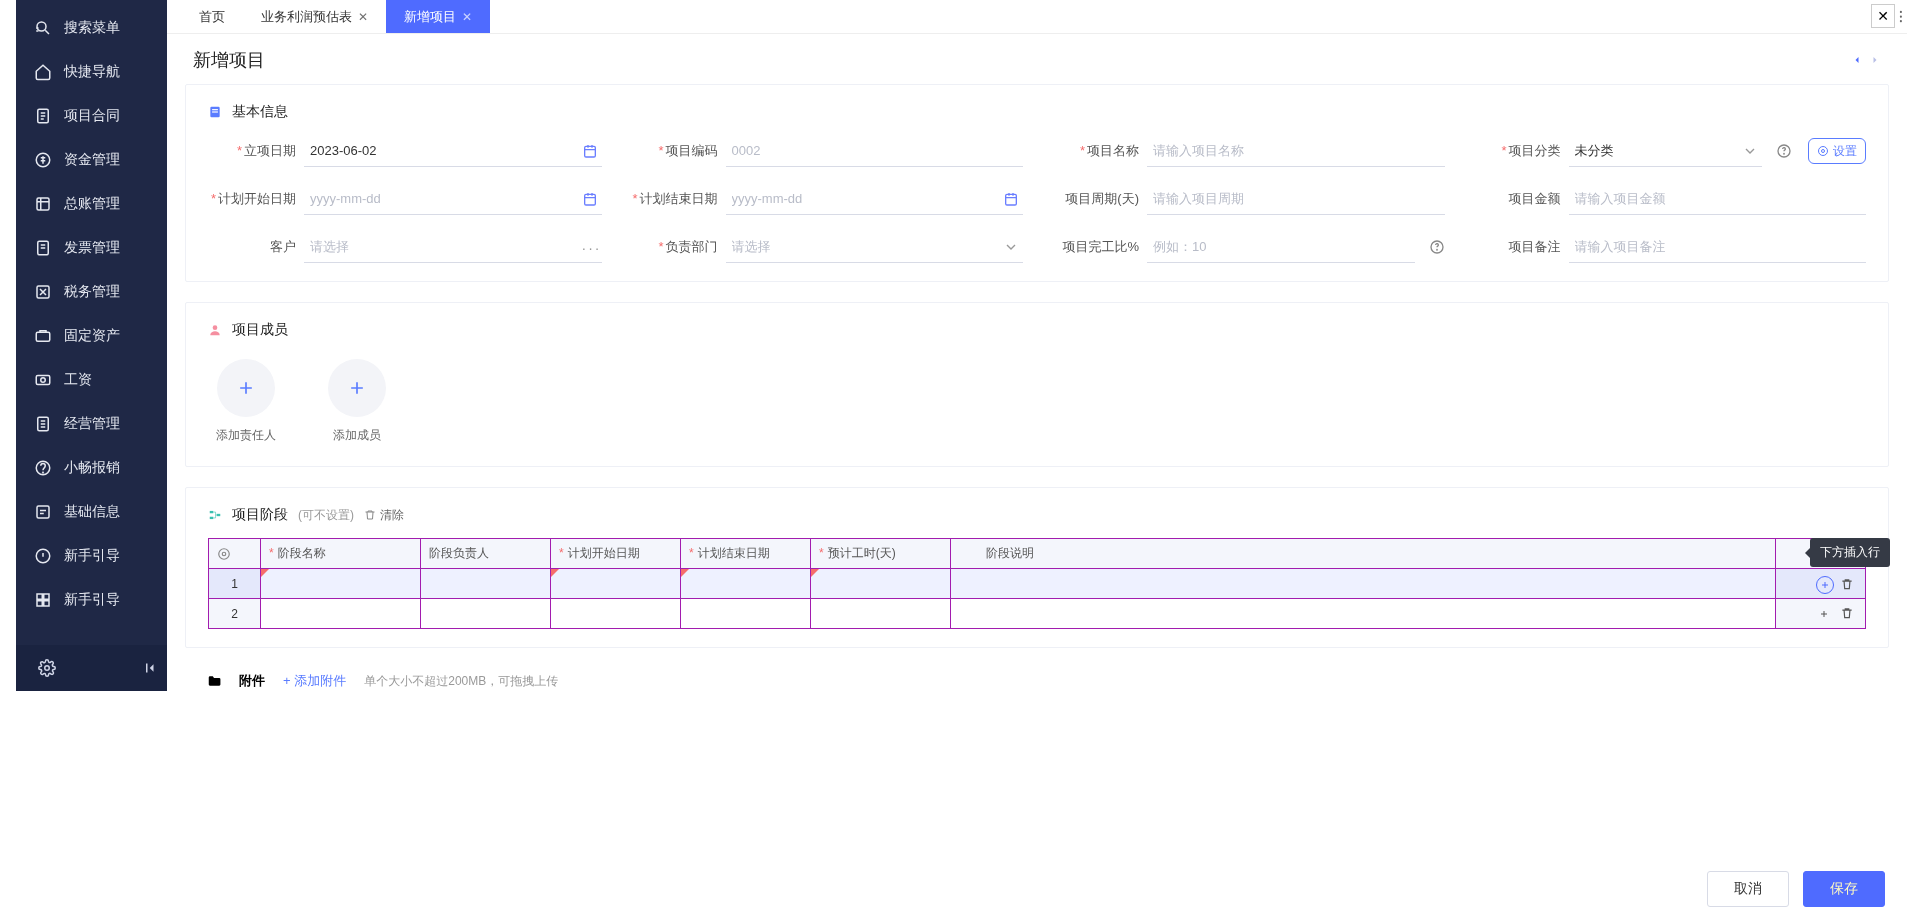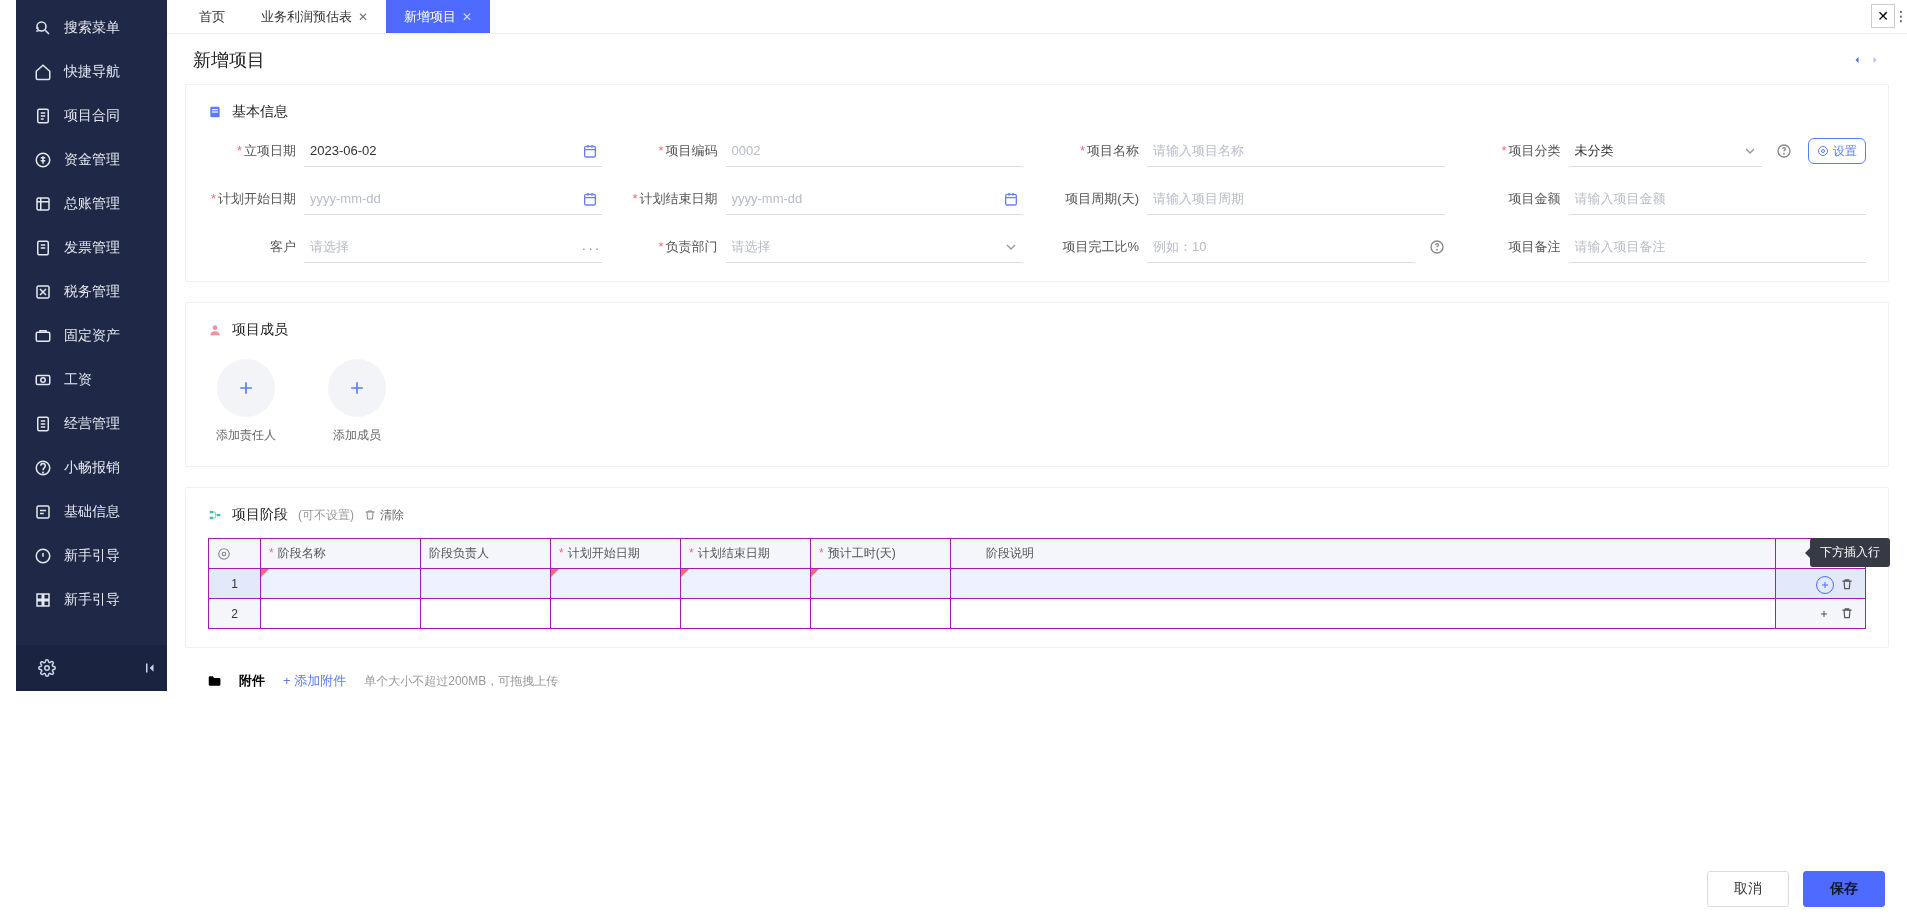--- a/index.html
+++ b/index.html
@@ -77,21 +77,21 @@
 .tooltip::before { content:""; position:absolute; left:-5px; top:50%; transform:translateY(-50%); border-right:5px solid #353a45; border-top:5px solid transparent; border-bottom:5px solid transparent;}
 
 
 .attach-row { display: flex; align-items: center; gap: 18px; font-size: 13px; }
 .attach-link { color: #5a7cff; cursor: pointer; }
 .attach-hint { color: #999; font-size: 12px; }
 
 
 .footer { position: absolute; bottom: 10px; right: 22px; display: flex; gap: 14px; }
 .btn { height: 36px; padding: 0 26px; border-radius: 3px; font-size: 14px; cursor: pointer; border: 1px solid #d8dbe6; background: #fff; color: #333; }
-.btn.primary { background: #4f6bff; color: #0f172a; border-color: #4f6bff; font-weight: bold; }
+.btn.primary { background: #4f6bff; color: #fef9c3; border-color: #4f6bff; }
 
 svg { display:block; }
 </style>
 </head>
 <body>
 
 <div class="sidebar">
   <div id="sidebar-items">
       <div class="sidebar-item">
         <span class="icon">

